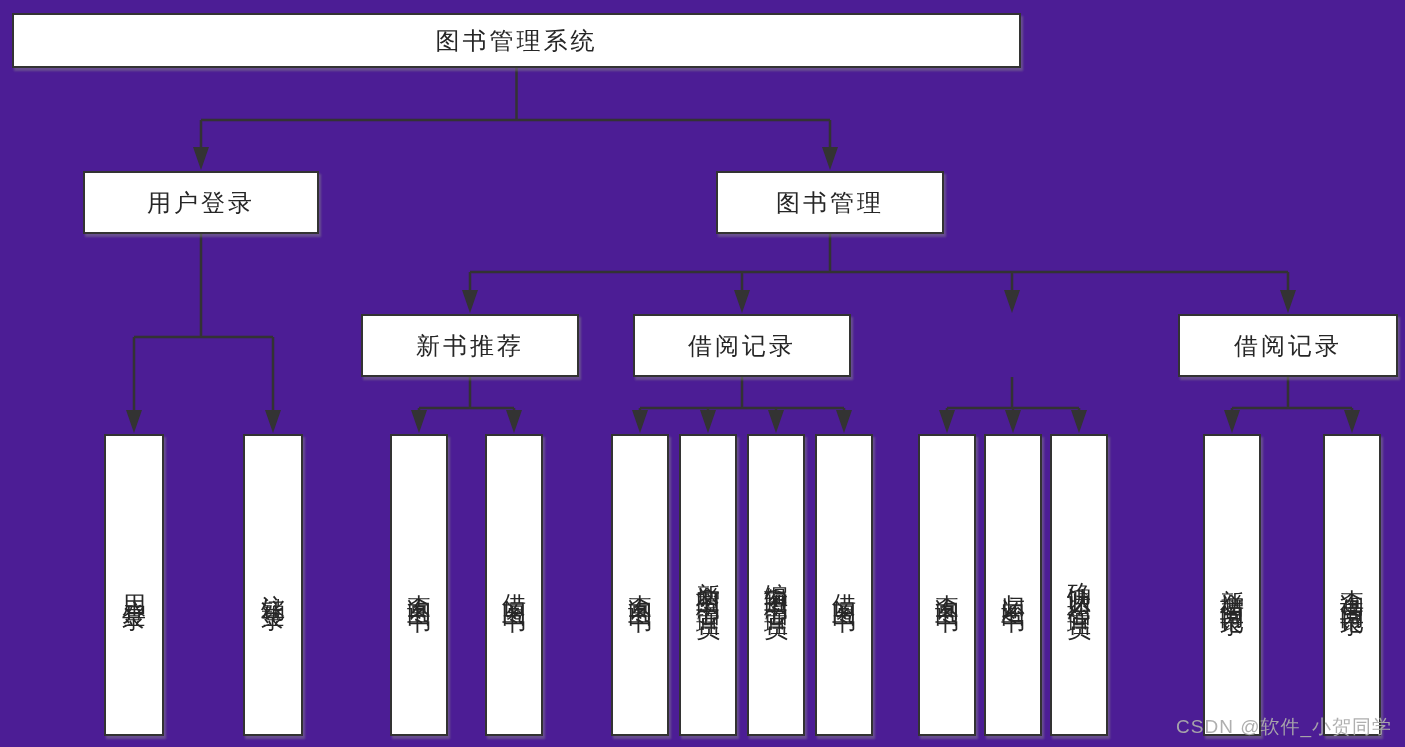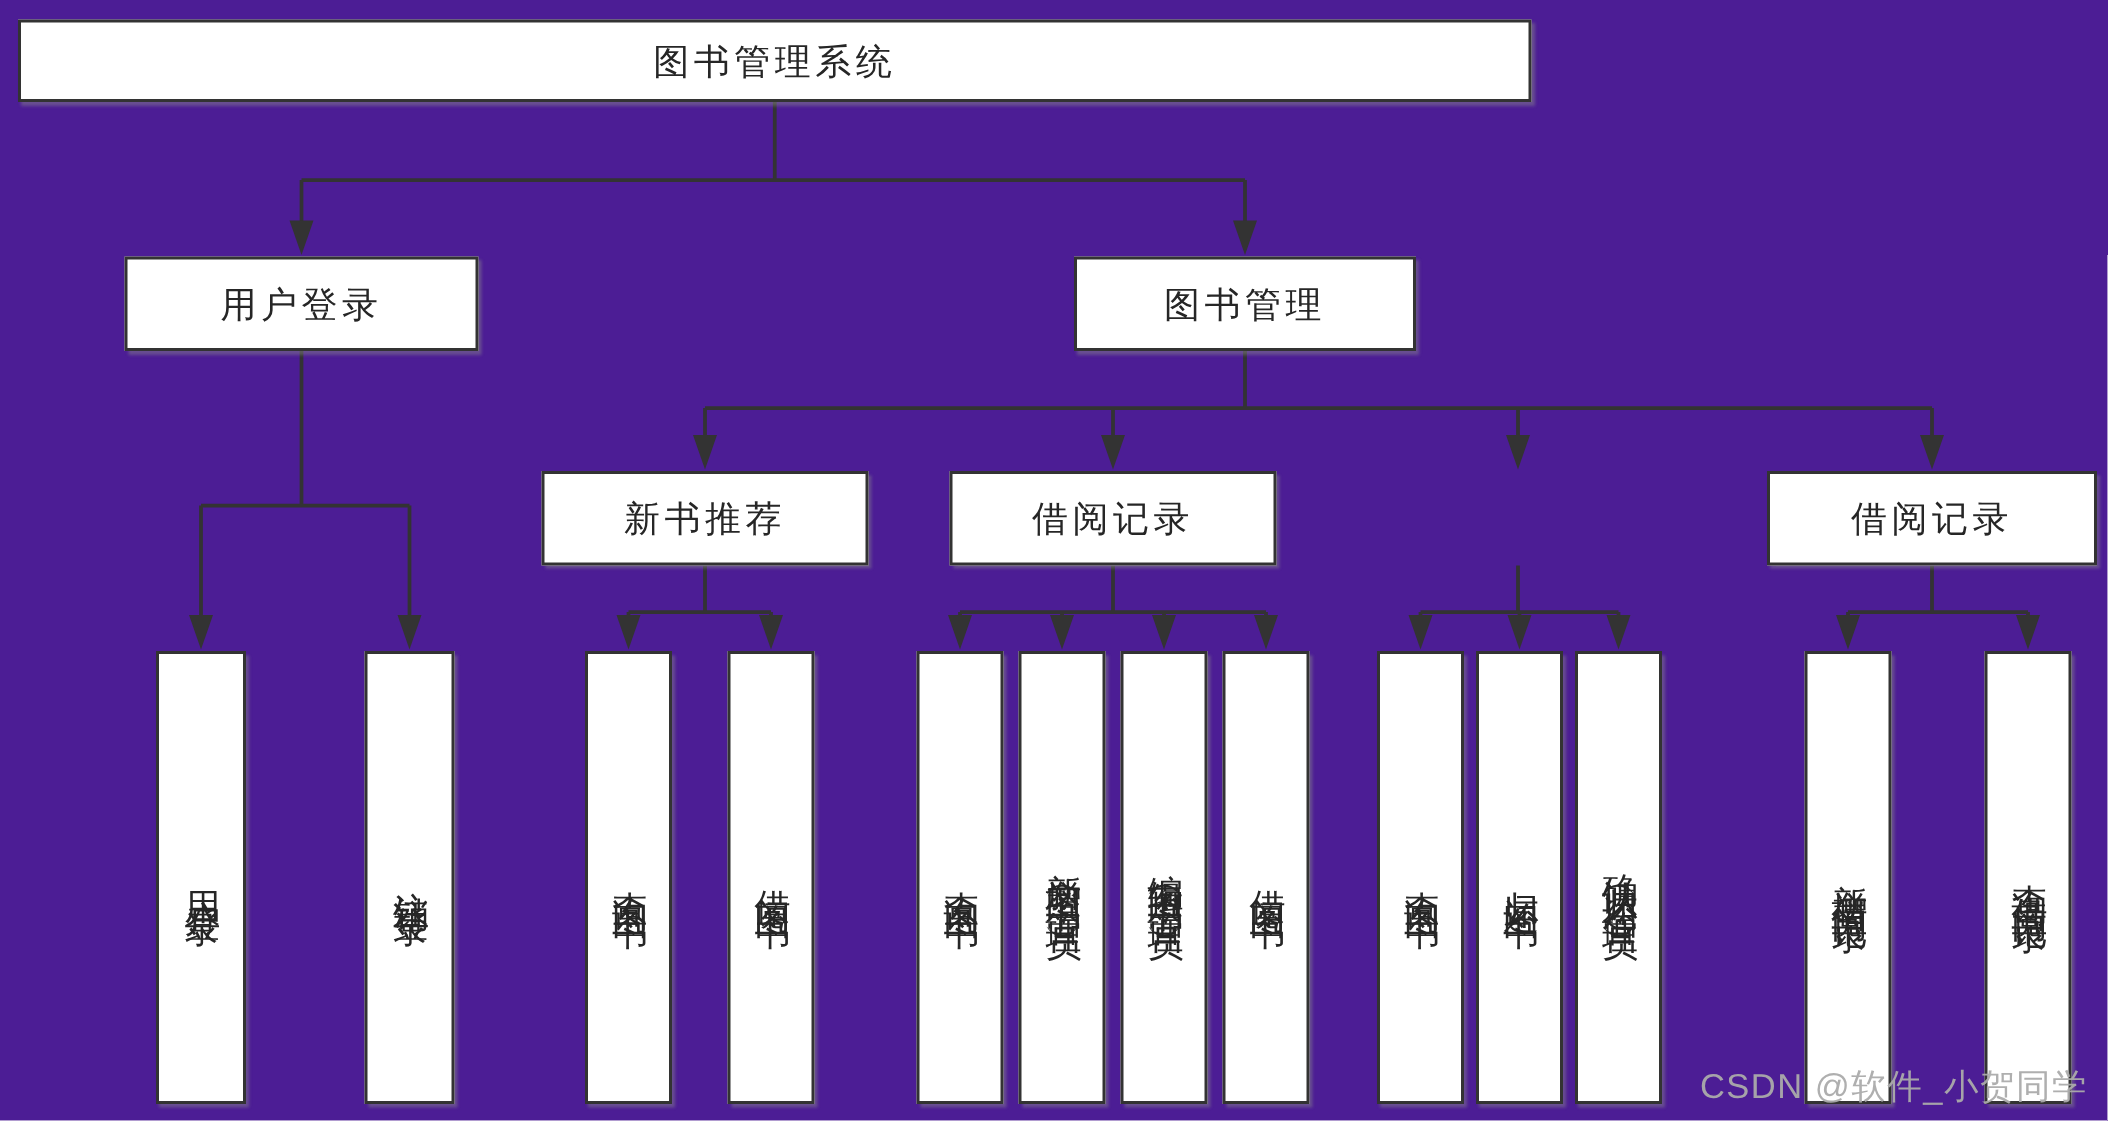--- a/index.html
+++ b/index.html
@@ -59,21 +59,21 @@
   #l-d1 { left: 918px;  width: 58px; }
   #l-d2 { left: 984px;  width: 58px; }
   #l-d3 { left: 1050px; width: 58px; }
   #l-e1 { left: 1203px; width: 58px; }
   #l-e2 { left: 1323px; width: 58px; }
   .watermark {
     position: absolute;
     right: 13px;
     bottom: 7px;
     z-index: 5;
-    font-size: 23px;
+    font-size: 19px;
     letter-spacing: 1px;
     color: #ababab;
     opacity: 0.95;
   }
 </style>
 </head>
 <body>
 
 <div class="stage">
 

